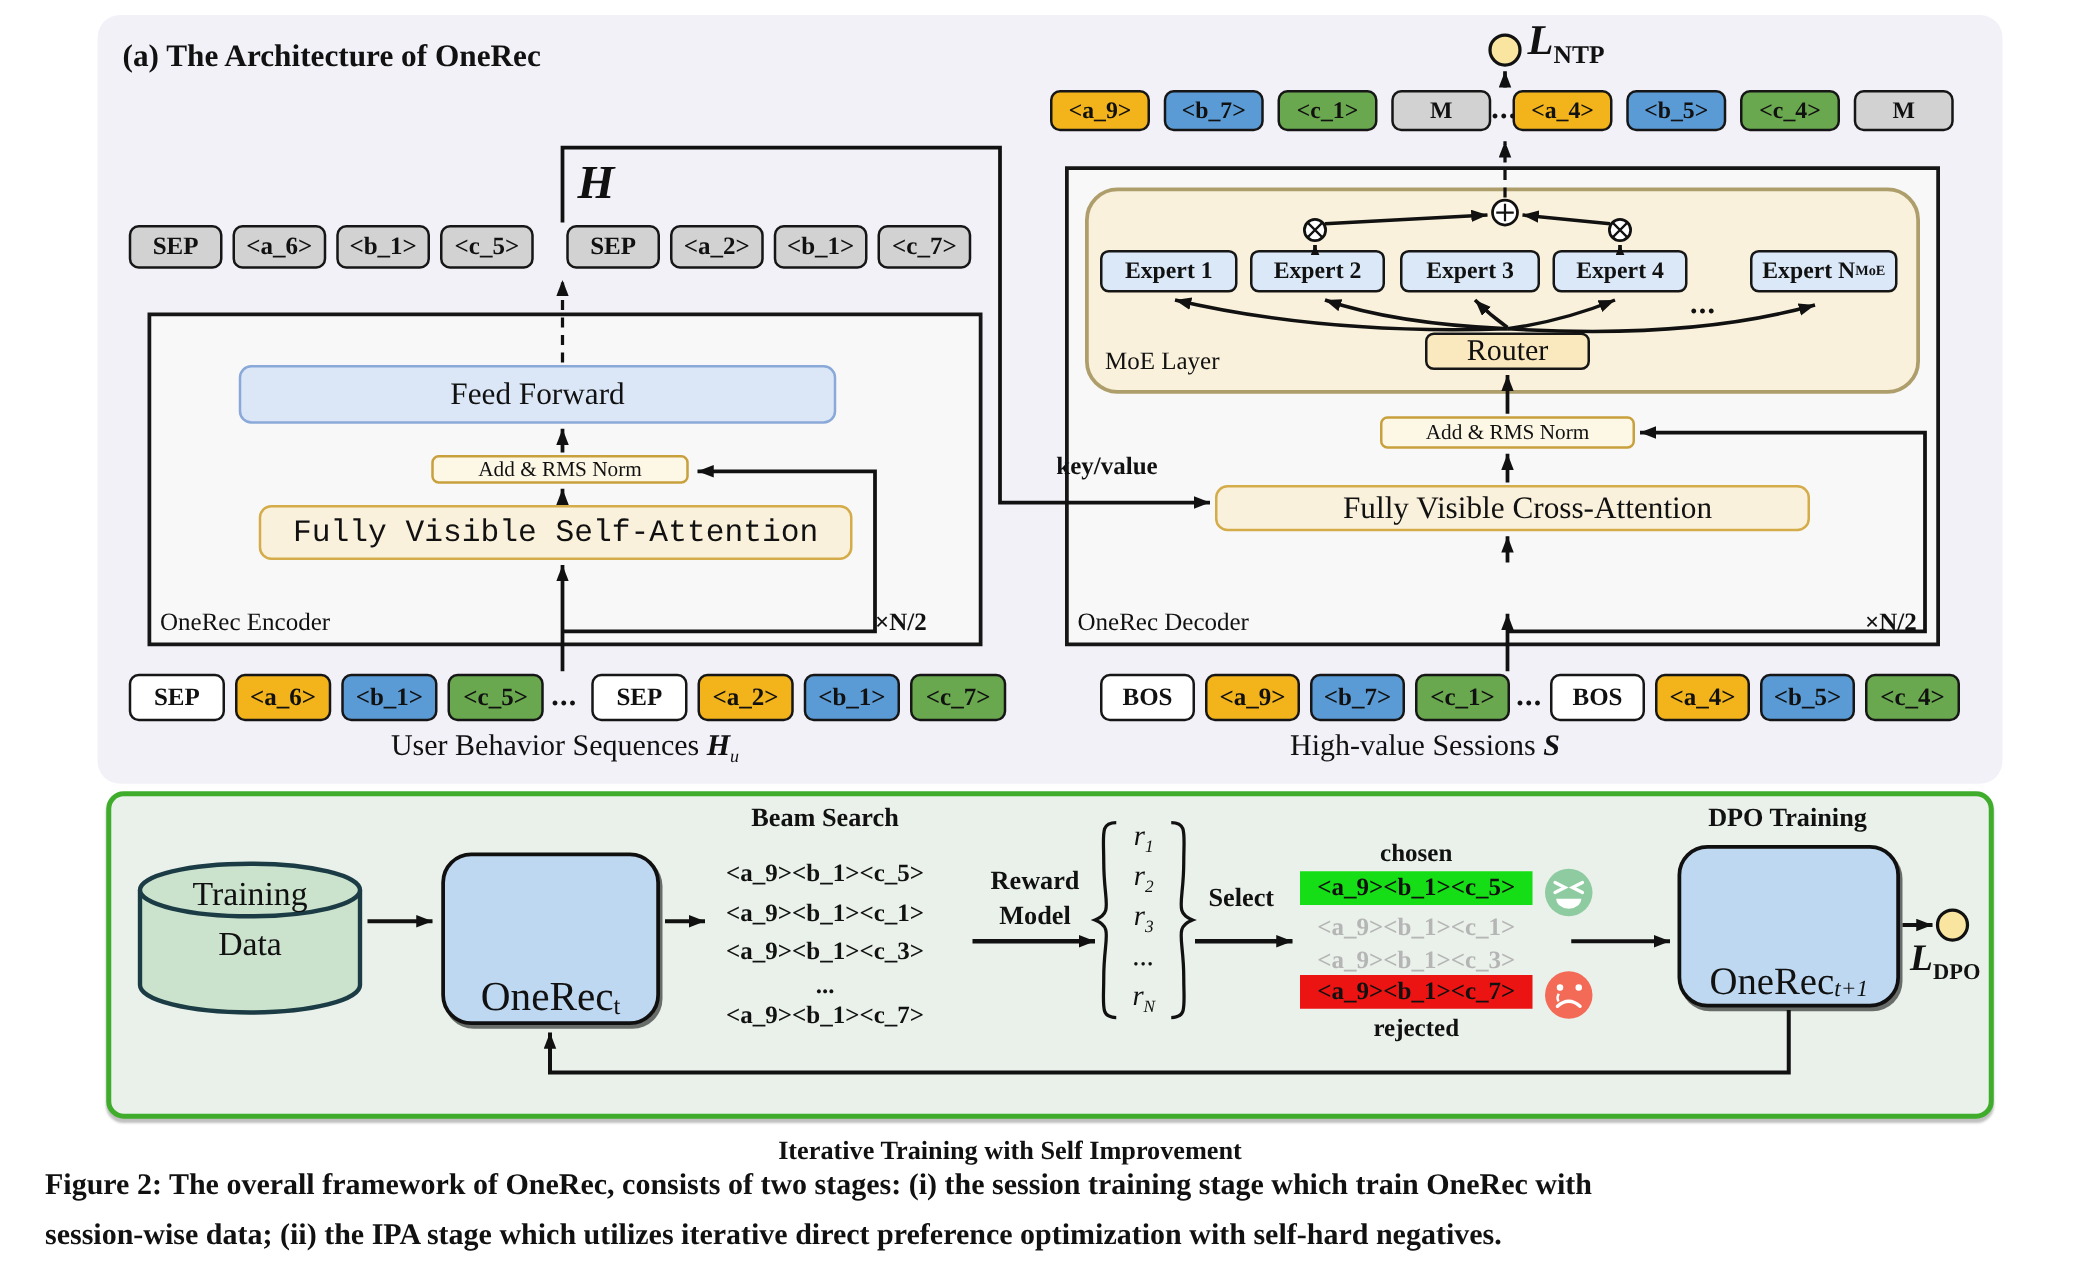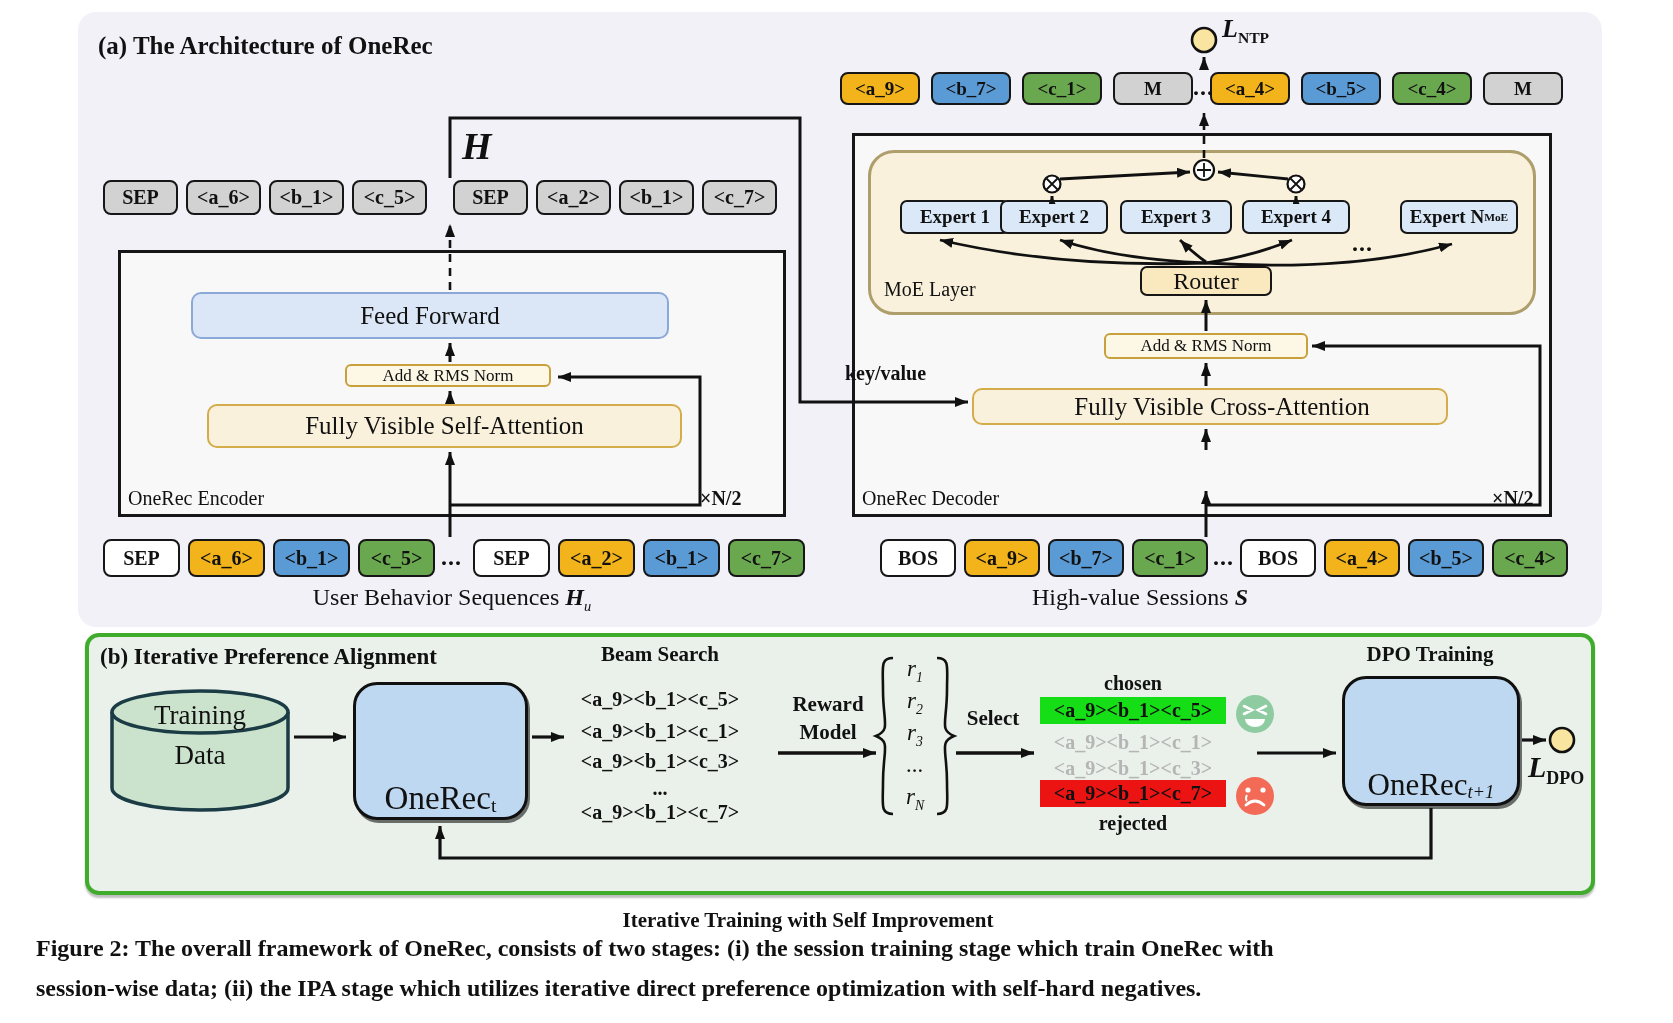--- a/index.html
+++ b/index.html
@@ -39,21 +39,21 @@
   
   .b-bold{position:absolute;font-weight:bold;font-size:21px;text-align:center;}
   .beam-item{position:absolute;width:240px;text-align:center;font-weight:bold;font-size:20px;}
   .reward-item{position:absolute;width:70px;text-align:center;font-size:23px;font-style:italic;}
   .cand{position:absolute;width:186px;text-align:center;font-weight:bold;font-size:20px;height:27px;
         display:flex;align-items:center;justify-content:center;}
   .cand.chosen{background:#16DE16;}
   .cand.rejected{background:#EC1313;}
   .cand.neutral{color:#B5B5B5;}
   .cyl-text{position:absolute;width:180px;text-align:center;font-size:27px;z-index:6;}
-  .loss-label{position:absolute;font-size:26px;}
+  .loss-label{position:absolute;font-size:34px;}
   .caption{position:absolute;left:36px;top:928px;width:1608px;font-weight:bold;font-size:24px;line-height:40px;}
   svg.overlay{position:absolute;left:0;top:0;z-index:5;pointer-events:none;}
   .z6{z-index:6;}
 </style>
 </head>
 <body>
 
 <div class="canvas">
 
   <div class="abs panel-a"></div>
@@ -105,28 +105,28 @@
       <div class="token c-white" style="left: 1240px; top: 539px; width: 76px; height: 38px; font-size: 20px;">BOS</div>
       <div class="token c-orange" style="left: 1324px; top: 539px; width: 76px; height: 38px; font-size: 20px;">&lt;a_4&gt;</div>
       <div class="token c-blue" style="left: 1408px; top: 539px; width: 76px; height: 38px; font-size: 20px;">&lt;b_5&gt;</div>
       <div class="token c-green" style="left: 1492px; top: 539px; width: 76px; height: 38px; font-size: 20px;">&lt;c_4&gt;</div>
       <div class="dots" style="left: 1213px; top: 544px;">...</div>
     </div>
 
   <div class="blockbox" style="left:118px;top:250px;width:668px;height:267px;"></div>
   <div class="bx ff" style="left:191px;top:292px;width:478px;height:47px;">Feed Forward</div>
   <div class="bx rms" style="left:345px;top:364px;width:206px;height:23px;">Add &amp; RMS Norm</div>
-  <div class="bx attn" style="left:207px;top:404px;width:475px;height:44px;">Fully Visible Self-Attention</div>
+  <div class="bx attn" style="left:207px;top:404px;width:475px;height:44px;font-family:Liberation Mono, monospace;">Fully Visible Self-Attention</div>
   <div class="innerlabel" style="left:128px;top:487px;">OneRec Encoder</div>
   <div class="repeat" style="left:700px;top:487px;">×N/2</div>
 
   <div class="blockbox" style="left:852px;top:133px;width:700px;height:384px;"></div>
   <div class="moe" style="left:868px;top:150px;width:668px;height:165px;"></div>
   <div class="innerlabel" style="left:884px;top:278px;">MoE Layer</div>
-  <div class="bx expert" style="left:900px;top:200px;width:110px;height:34px;">Expert 1</div>
+  <div class="bx expert" style="left:880px;top:200px;width:110px;height:34px;">Expert 1</div>
   <div class="bx expert" style="left:1000px;top:200px;width:108px;height:34px;">Expert 2</div>
   <div class="bx expert" style="left:1120px;top:200px;width:112px;height:34px;">Expert 3</div>
   <div class="bx expert" style="left:1242px;top:200px;width:108px;height:34px;">Expert 4</div>
   <div class="bx expert" style="left:1400px;top:200px;width:118px;height:34px;">
     <span>Expert N</span>
       <sub>MoE</sub>
   </div>
   <div class="dots" style="left:1352px;top:230px;">...</div>
   <div class="bx router" style="left:1140px;top:266px;width:132px;height:30px;">Router</div>
   <div class="bx rms" style="left:1104px;top:333px;width:204px;height:26px;">Add &amp; RMS Norm</div>
@@ -136,21 +136,20 @@
   <div class="kv" style="left:845px;top:362px;">key/value</div>
 
   <div class="seq-label" style="left:252px;top:584px;width:400px;">
     <span>User Behavior Sequences </span><span class="math">H</span><sub style="font-style:italic;">u</sub>
   </div>
   <div class="seq-label" style="left:940px;top:584px;width:400px;">
     <span>High-value Sessions </span><span class="math">S</span>
   </div>
 
   <div class="abs panel-b"></div>
-  <div class="abs panel-title" style="left:100px;top:644px;font-size:23px;">(b) Iterative Preference Alignment</div>
 
   <div class="cyl-text" style="left:110px;top:700px;">Training</div>
   <div class="cyl-text" style="left:110px;top:740px;">Data</div>
 
   <div class="bx onerec" style="left:353px;top:682px;width:175px;height:138px;">
     <span>OneRec</span>
       <sub>t</sub>
   </div>
 
   <div class="b-bold" style="left:550px;top:642px;width:220px;">Beam Search</div>

